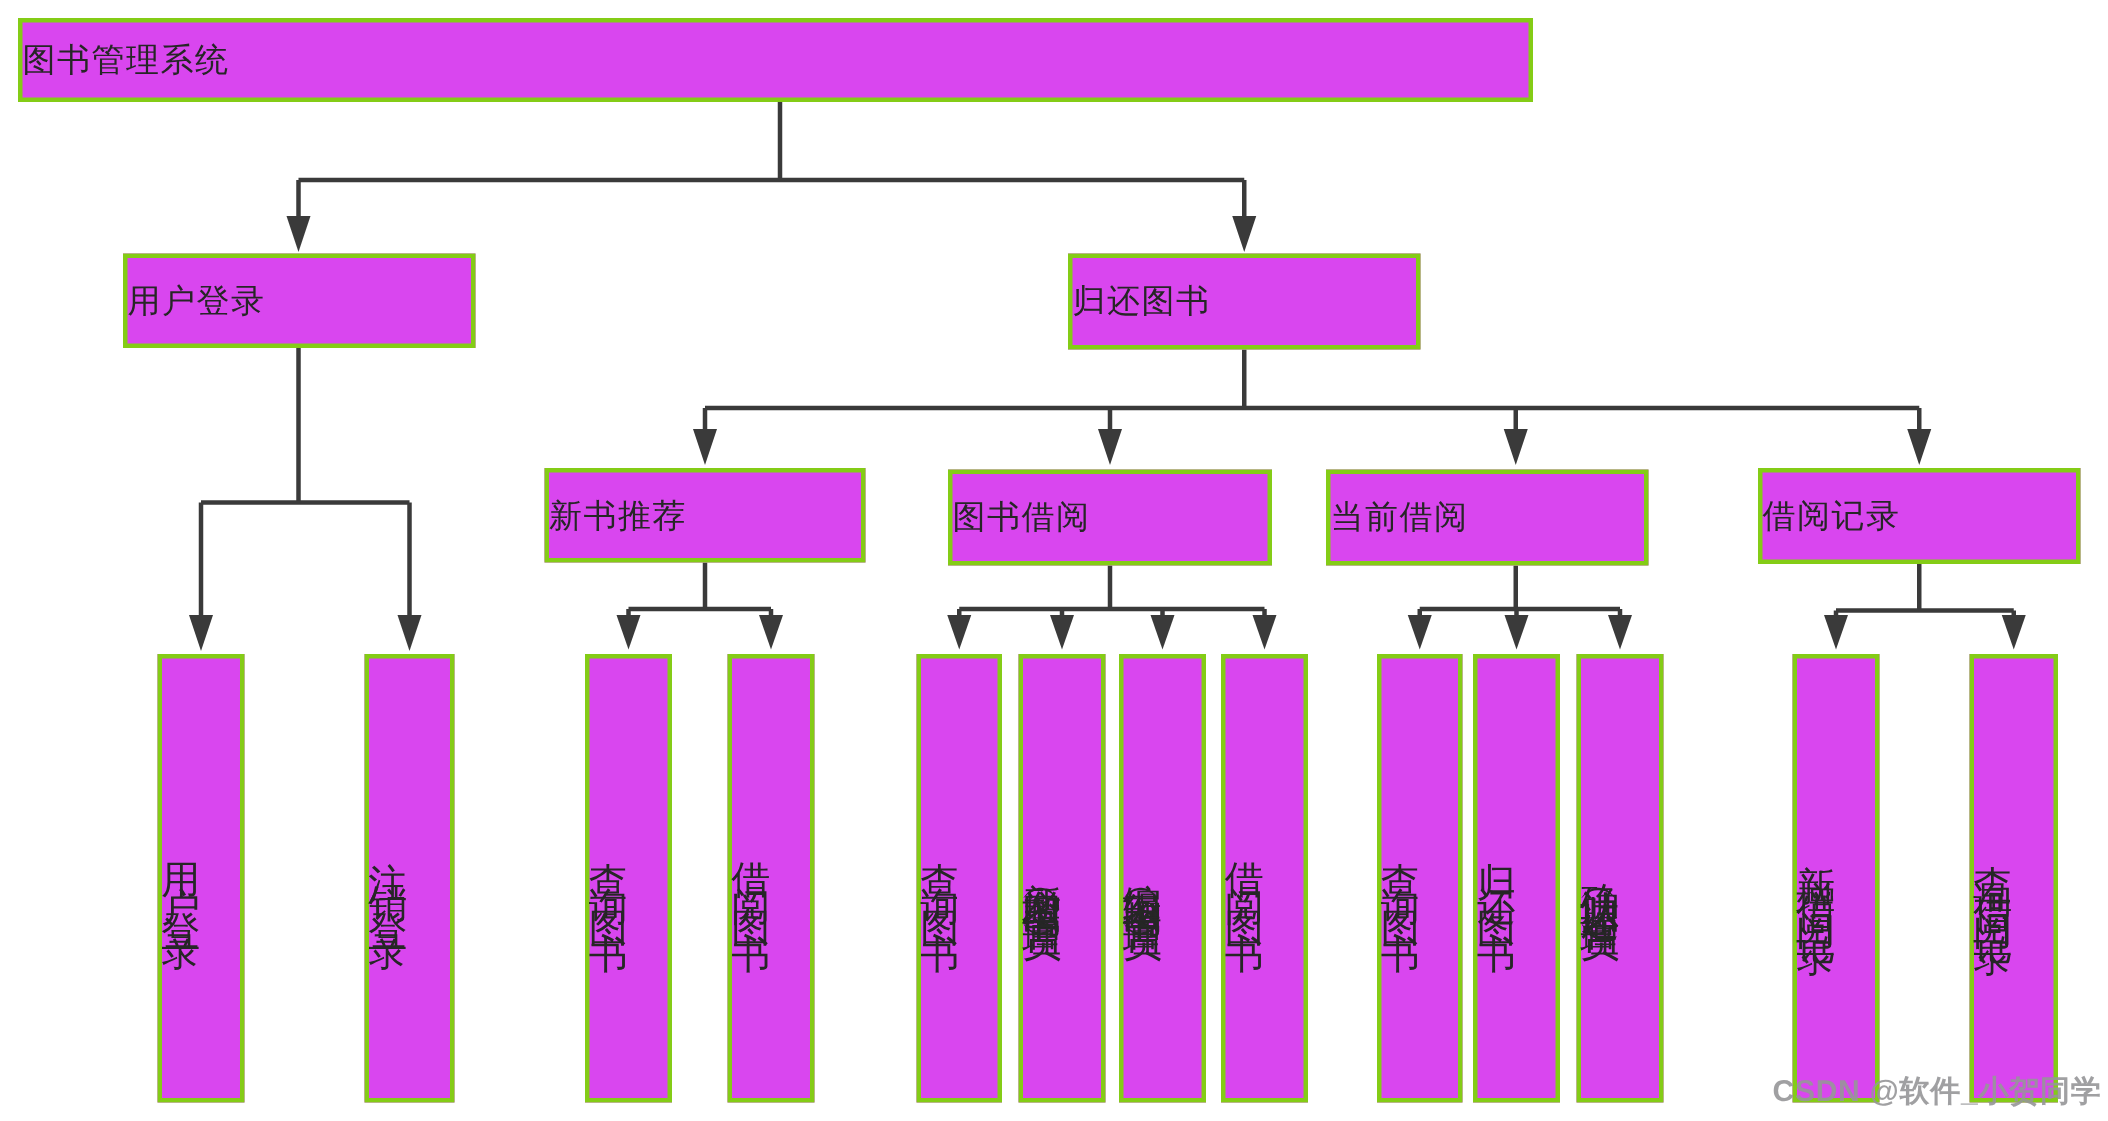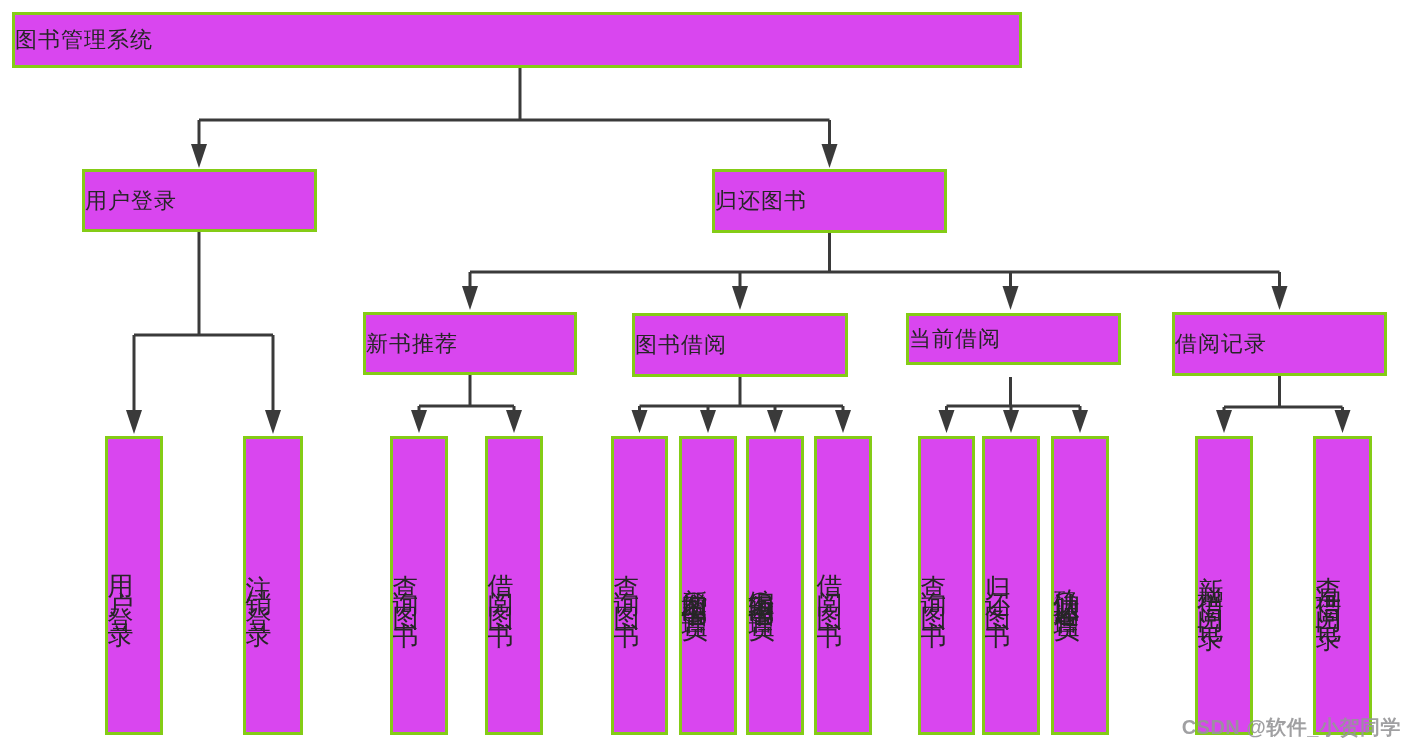--- a/index.html
+++ b/index.html
@@ -144,21 +144,21 @@
   <div class="box" style="left:712px;top:169px;width:235px;height:64px">
     <span class="hlabel">归还图书</span>
   </div>
 
   <div class="box" style="left:363px;top:312px;width:214px;height:63px">
     <span class="hlabel">新书推荐</span>
   </div>
   <div class="box" style="left:632px;top:313px;width:216px;height:64px">
     <span class="hlabel">图书借阅</span>
   </div>
-  <div class="box" style="left:906px;top:313px;width:215px;height:52px">
+  <div class="box" style="left:884px;top:313px;width:215px;height:64px">
     <span class="hlabel">当前借阅</span>
   </div>
   <div class="box" style="left:1172px;top:312px;width:215px;height:64px">
     <span class="hlabel">借阅记录</span>
   </div>
 
   <div class="box leaf" style="left:105px;width:58px">
     <span class="vlabel n4">用户登录</span>
   </div>
   <div class="box leaf" style="left:243px;width:60px">

